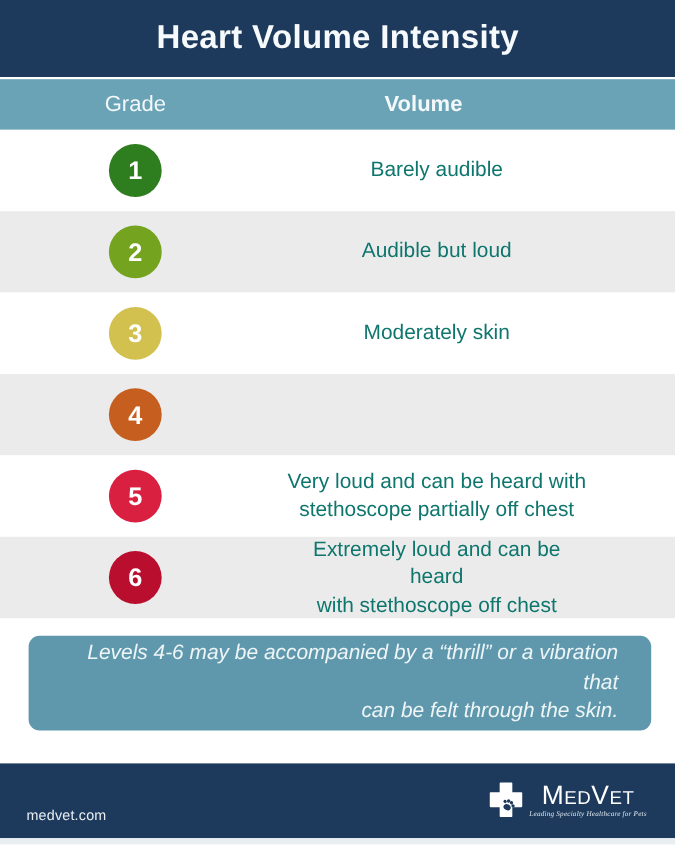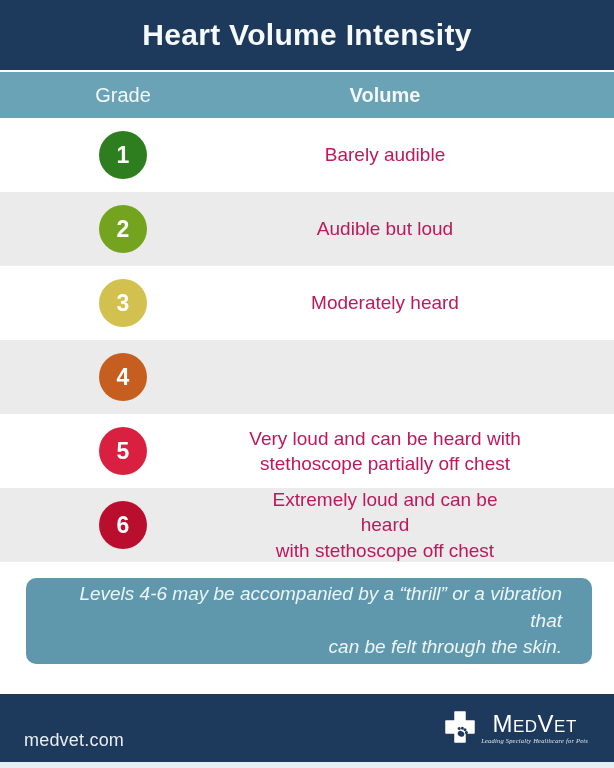--- a/index.html
+++ b/index.html
@@ -77,24 +77,25 @@
     display: flex;
     align-items: center;
     justify-content: center;
     color: #ffffff;
     font-size: 23px;
     font-weight: bold;
   }
   .cell-volume {
     width: 278px;
     text-align: center;
-    color: #be185d;
+    color: #0f766e;
     font-size: 19px;
     line-height: 1.32;
     white-space: pre-line;
+    margin-left: 12px;
   }
 
   
   .note-wrap { padding: 16px 22px 16px 26px; text-align: right; }
   .note-box {
     background: #5f98ac;
     border-radius: 10px;
     height: 86px;
     display: flex;
     align-items: center;
@@ -113,21 +114,21 @@
   .footer {
     height: 68px;
     background: #1d3a5c;
     display: flex;
     align-items: center;
     justify-content: space-between;
     padding: 0 26px 0 24px;
   }
   .footer-url {
     color: #e9eef3;
-    font-size: 18px;
+    font-size: 13px;
     letter-spacing: 0.2px;
     margin-top: 25px;
   }
   .logo { display: flex; align-items: center; }
   .logo-cross { width: 34px; height: 38px; margin-right: 4px; }
   .logo-text { display: flex; flex-direction: column; align-items: center; }
   .wordmark {
     font-family: Liberation Sans, sans-serif;
     color: #ffffff;
     line-height: 1;
@@ -175,21 +176,21 @@
       <div class="cell-grade">
         <div class="grade-badge" style="background-color: rgb(116, 164, 31);">2</div>
       </div>
       <div class="cell-volume">Audible but loud</div>
     </div>
 
     <div class="row">
       <div class="cell-grade">
         <div class="grade-badge" style="background-color: rgb(210, 192, 79);">3</div>
       </div>
-      <div class="cell-volume">Moderately heard</div>
+      <div class="cell-volume">Moderately skin</div>
     </div>
 
     <div class="row alt">
       <div class="cell-grade">
         <div class="grade-badge" style="background-color: rgb(197, 94, 31);">4</div>
       </div>
     </div>
 
     <div class="row">
       <div class="cell-grade">

